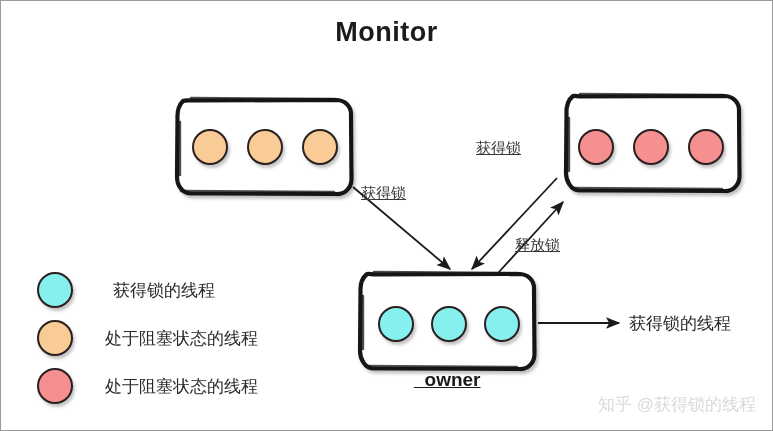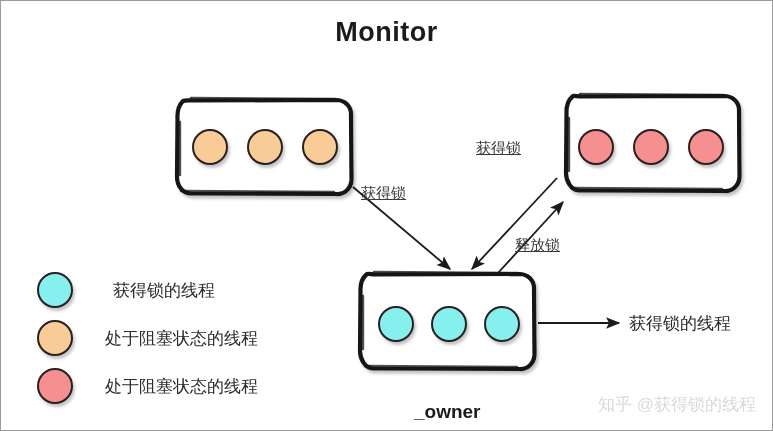--- a/index.html
+++ b/index.html
@@ -178,21 +178,21 @@
   <div class="circle c-orange" style="left:246px; top:128px;"></div>
   <div class="circle c-orange" style="left:301px; top:128px;"></div>
 
   <div class="circle c-red" style="left:577px; top:128px;"></div>
   <div class="circle c-red" style="left:632px; top:128px;"></div>
   <div class="circle c-red" style="left:687px; top:128px;"></div>
 
   <div class="circle c-cyan" style="left:377px; top:305px;"></div>
   <div class="circle c-cyan" style="left:430px; top:305px;"></div>
   <div class="circle c-cyan" style="left:483px; top:305px;"></div>
-  <div class="box-caption" style="left:413px; top:400px;">_owner</div>
+  <div class="box-caption" style="left:413px; top:368px;text-decoration:underline;">_owner</div>
 
   <div class="edge-label" style="left:360px; top:183px;">获得锁</div>
   <div class="edge-label" style="left:475px; top:138px;">获得锁</div>
   <div class="edge-label" style="left:514px; top:235px;">释放锁</div>
   <div class="exit-label" style="left:628px; top:311px;">获得锁的线程</div>
 
   <div id="legend">
     <div class="legend-row">
       <span class="legend-swatch c-cyan"></span>
       <span class="legend-text" style="left:76px;">获得锁的线程</span>

